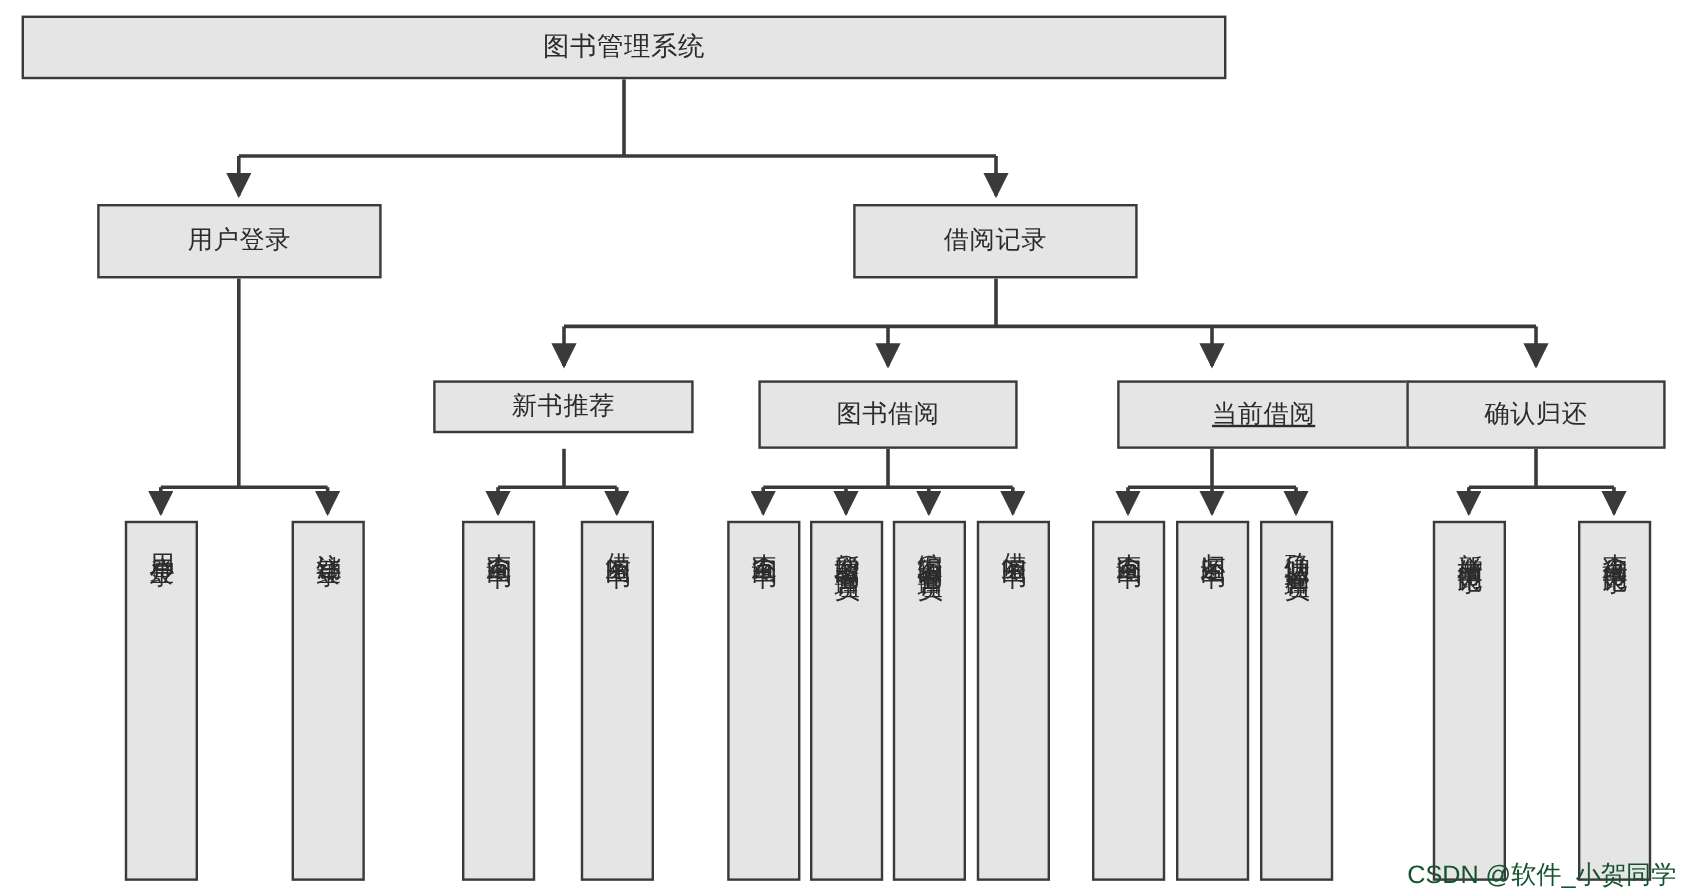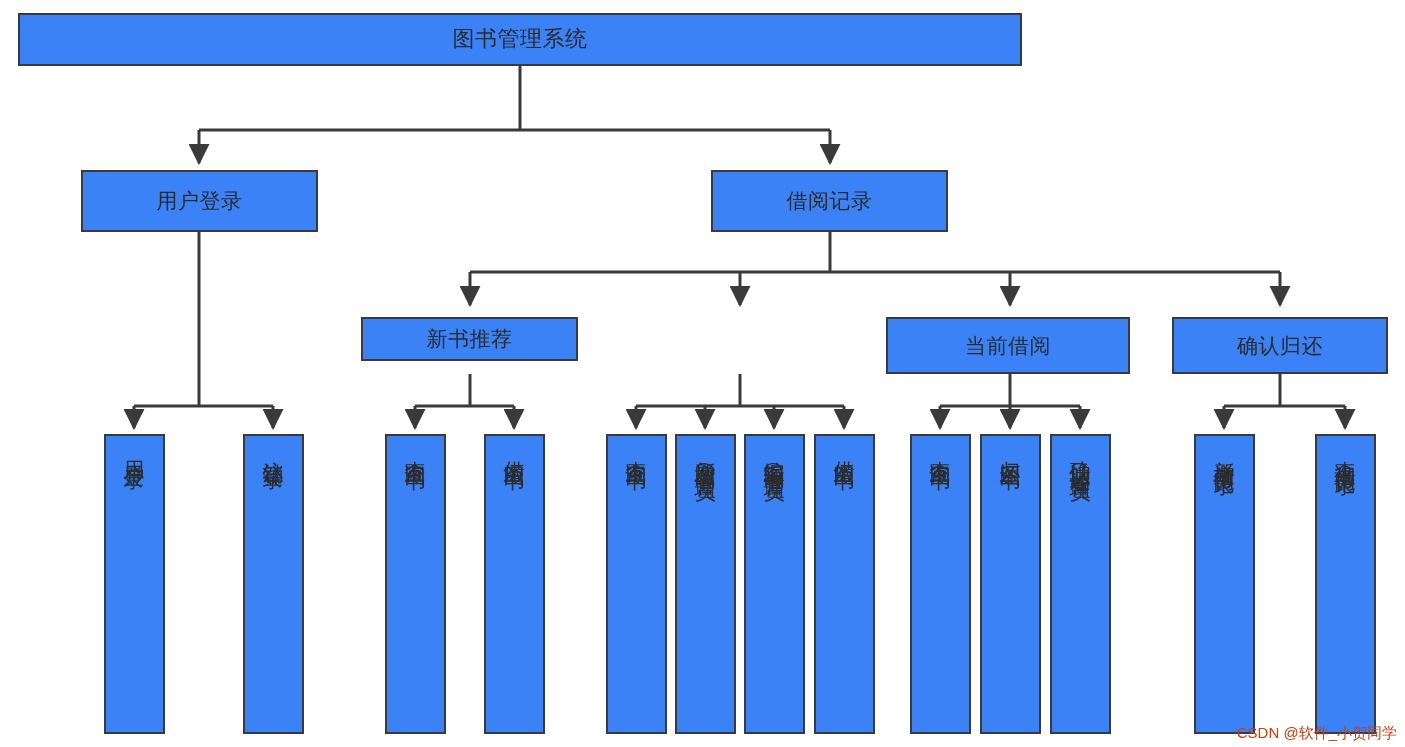--- a/index.html
+++ b/index.html
@@ -23,21 +23,21 @@
     left: 0;
     top: 0;
     width: 1405px;
     height: 747px;
     pointer-events: none;
   }
   .node {
     position: absolute;
     box-sizing: border-box;
     border: 2px solid #3a3a3a;
-    background: #3b82f6;
+    background: #e5e5e5;
     display: flex;
     align-items: center;
     justify-content: center;
     color: #2b2b2b;
     z-index: 2;
   }
   .node .label {
     display: block;
     text-align: center;
     line-height: 1.12;
@@ -60,22 +60,22 @@
     writing-mode: vertical-rl;
     text-orientation: upright;
     font-size: 21px;
     letter-spacing: 3px;
     line-height: 1;
   }
   .watermark {
     position: absolute;
     right: 8px;
     bottom: 4px;
-    font-size: 15px;
-    color: #c2410c;
+    font-size: 21px;
+    color: #14532d;
     white-space: nowrap;
     z-index: 5;
     font-family: "Liberation Sans", "DejaVu Sans", sans-serif;
   }
 </style>
 </head>
 <body>
 
 <div id="diagram">
 
@@ -136,21 +136,24 @@
   <div class="node h" style="left:81px; top:170px; width:237px; height:62px;">
     <span class="label">用户登录</span>
   </div>
   <div class="node h" style="left:711px; top:170px; width:237px; height:62px;">
     <span class="label">借阅记录</span>
   </div>
 
   <div class="node h" style="left:361px; top:317px; width:217px; height:44px;">
     <span class="label">新书推荐</span>
   </div>
-  <div class="node h" style="left:886px; top:317px; width:244px; height:57px;">
+  <div class="node h" style="left:632px; top:317px; width:216px; height:57px;">
+    <span class="label">图书借阅</span>
+  </div>
+  <div class="node h" style="left:931px; top:317px; width:244px; height:57px;text-decoration:underline;">
     <span class="label">当前借阅</span>
   </div>
   <div class="node h" style="left:1172px; top:317px; width:216px; height:57px;">
     <span class="label">确认归还</span>
   </div>
 
   <div class="node v" style="left:104px; top:434px; width:61px; height:300px;">
     <span class="label">用户登录</span>
   </div>
   <div class="node v" style="left:243px; top:434px; width:61px; height:300px;">

